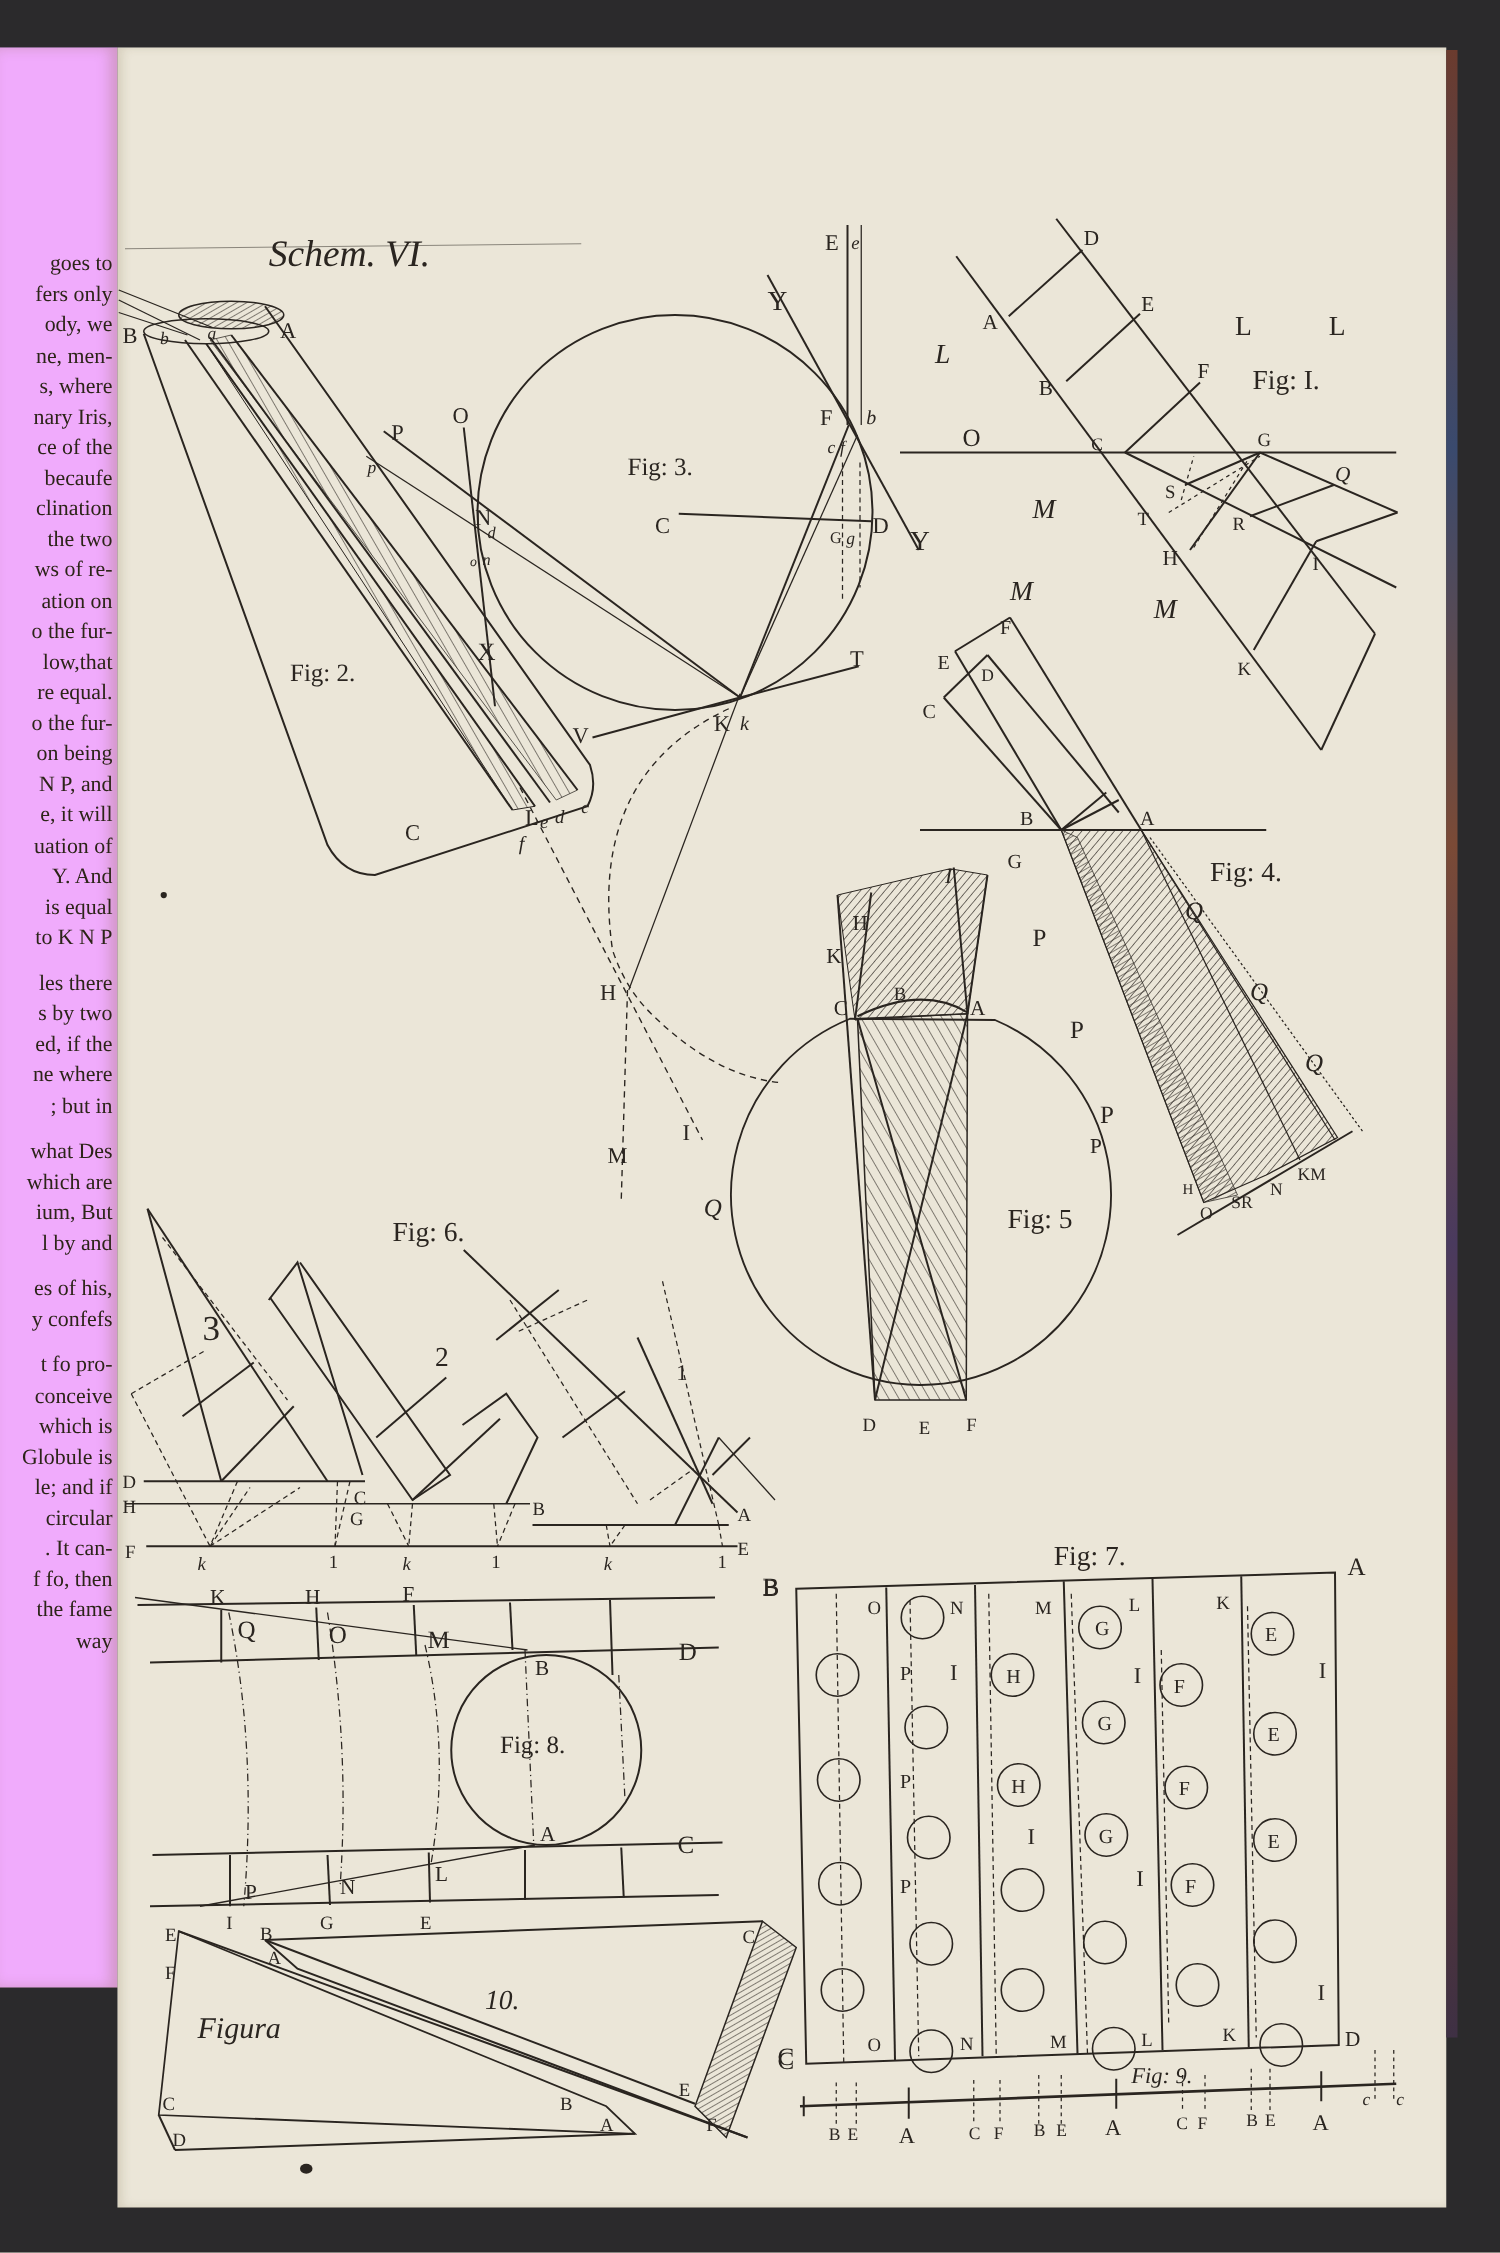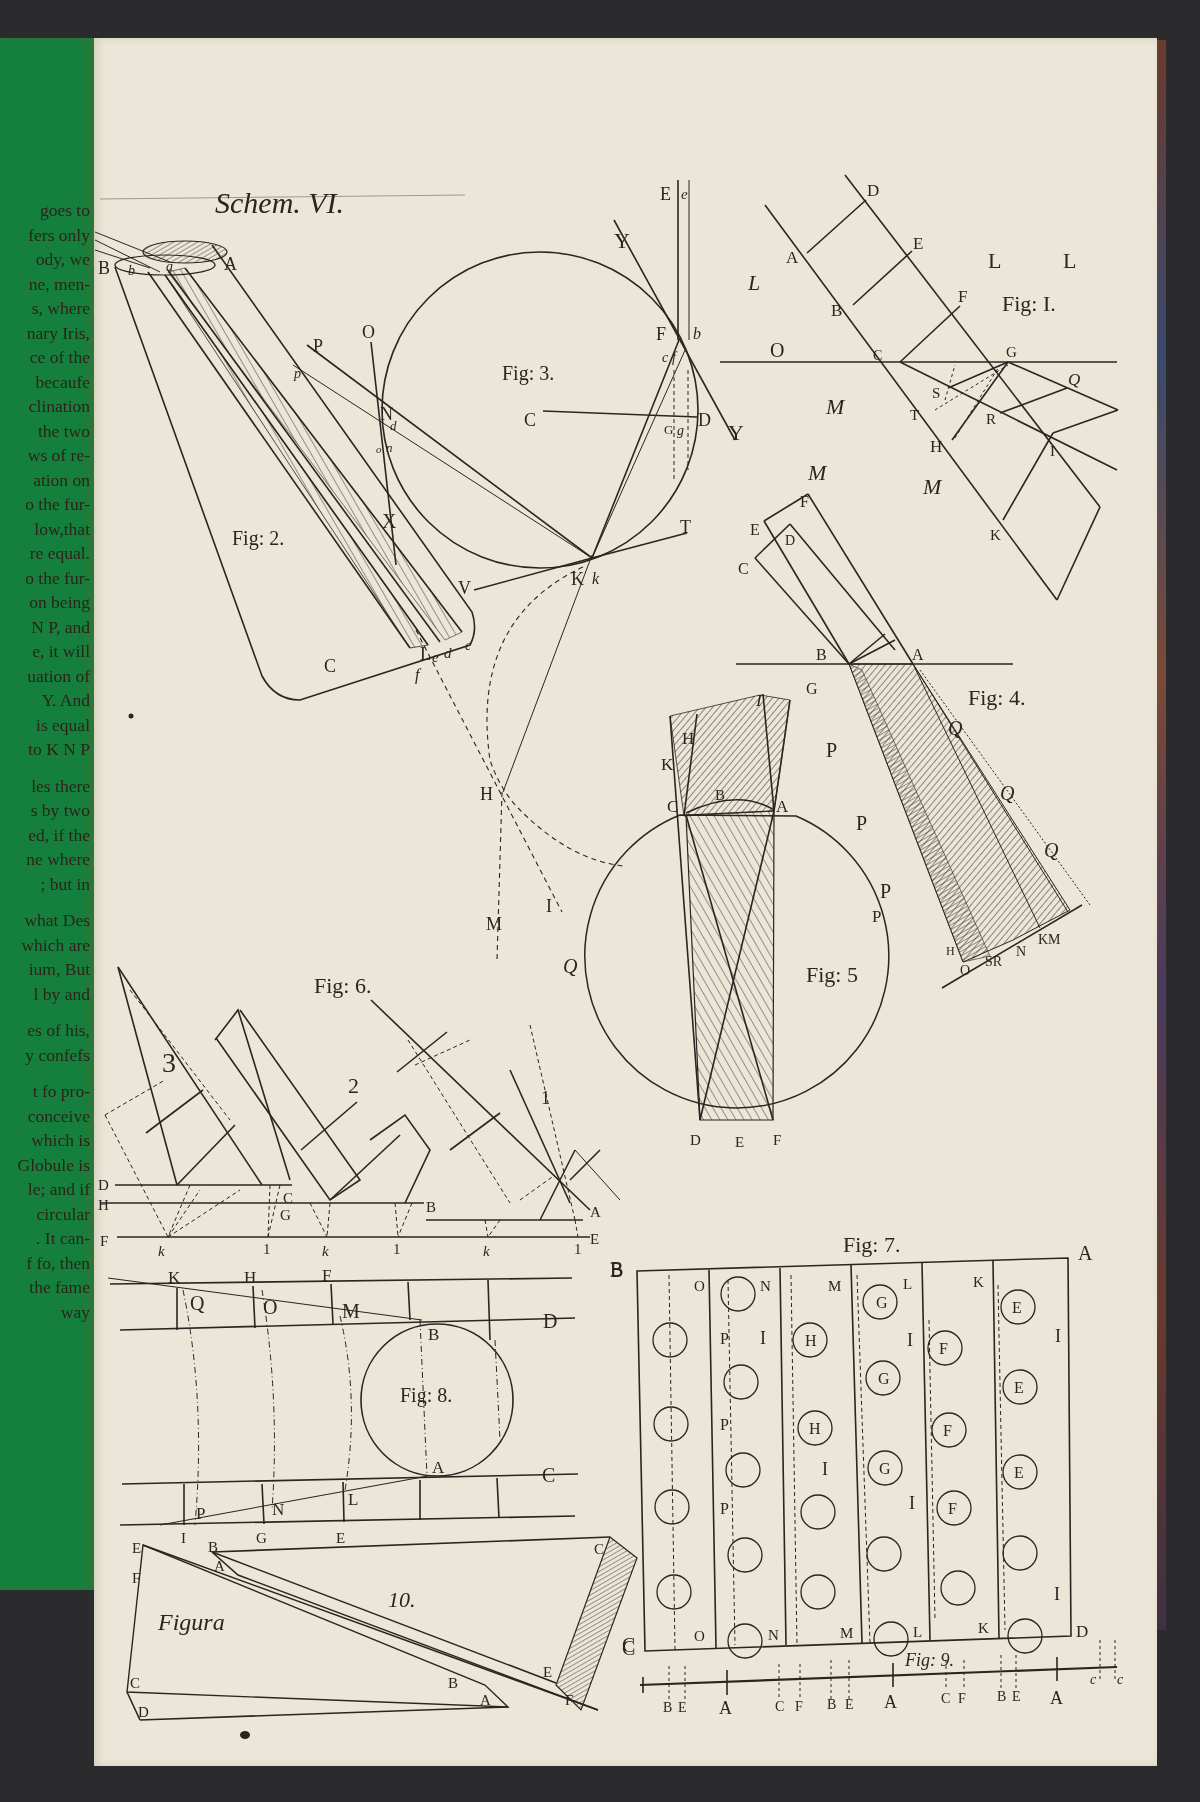--- a/index.html
+++ b/index.html
@@ -1,17 +1,17 @@
 <!DOCTYPE html>
 <html><head>
 <meta charset="utf-8">
 <style>
   html,body{margin:0;padding:0;}
   body{width:1200px;height:1802px;background:#2b2a2c;position:relative;overflow:hidden;font-family:"Liberation Serif","DejaVu Serif",serif;}
-  .left-page{position:absolute;left:0;top:38px;width:94px;height:1552px;background:#15803d;box-shadow:inset -6px 0 10px rgba(120,90,40,.25);overflow:hidden;}
+  .left-page{position:absolute;left:0;top:38px;width:94px;height:1552px;background:#f0abfc;box-shadow:inset -6px 0 10px rgba(120,90,40,.25);overflow:hidden;}
   .left-text{position:absolute;right:4px;top:160px;width:200px;text-align:right;font-family:"Liberation Serif",serif;font-size:17.5px;line-height:24.5px;color:#2c2418;white-space:nowrap;}
   .left-text div{height:24.5px;}
   .left-text .gap{height:12px;}
   .plate{position:absolute;left:94px;top:38px;width:1063px;height:1728px;background:#ebe6d8;box-shadow:inset 4px 0 8px rgba(100,80,40,.15);}
   .edge{position:absolute;left:1157px;top:40px;width:9px;height:1590px;background:linear-gradient(180deg,#6b3b2e,#3a4a6e 20%,#7a4a36 40%,#4a3a5e 60%,#6a3a2c 80%,#3e3044);}
   svg.figs{position:absolute;left:0;top:0;}
   svg.figs text{font-family:"Liberation Serif",serif;fill:#2a2520;}
   .title{font-style:italic;}
 </style>
 </head>

